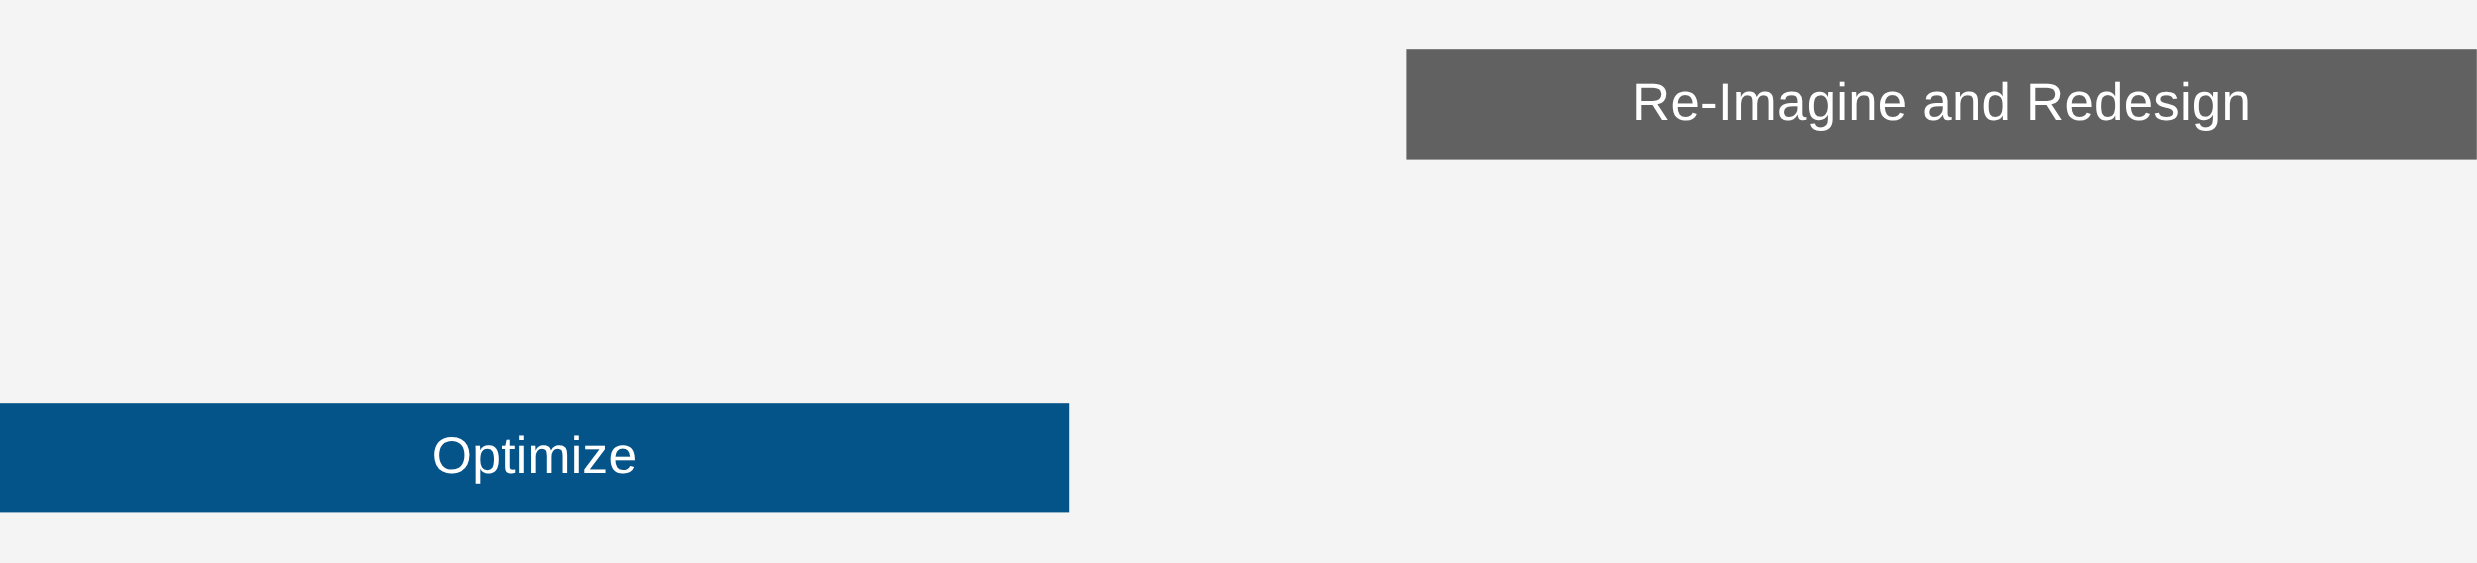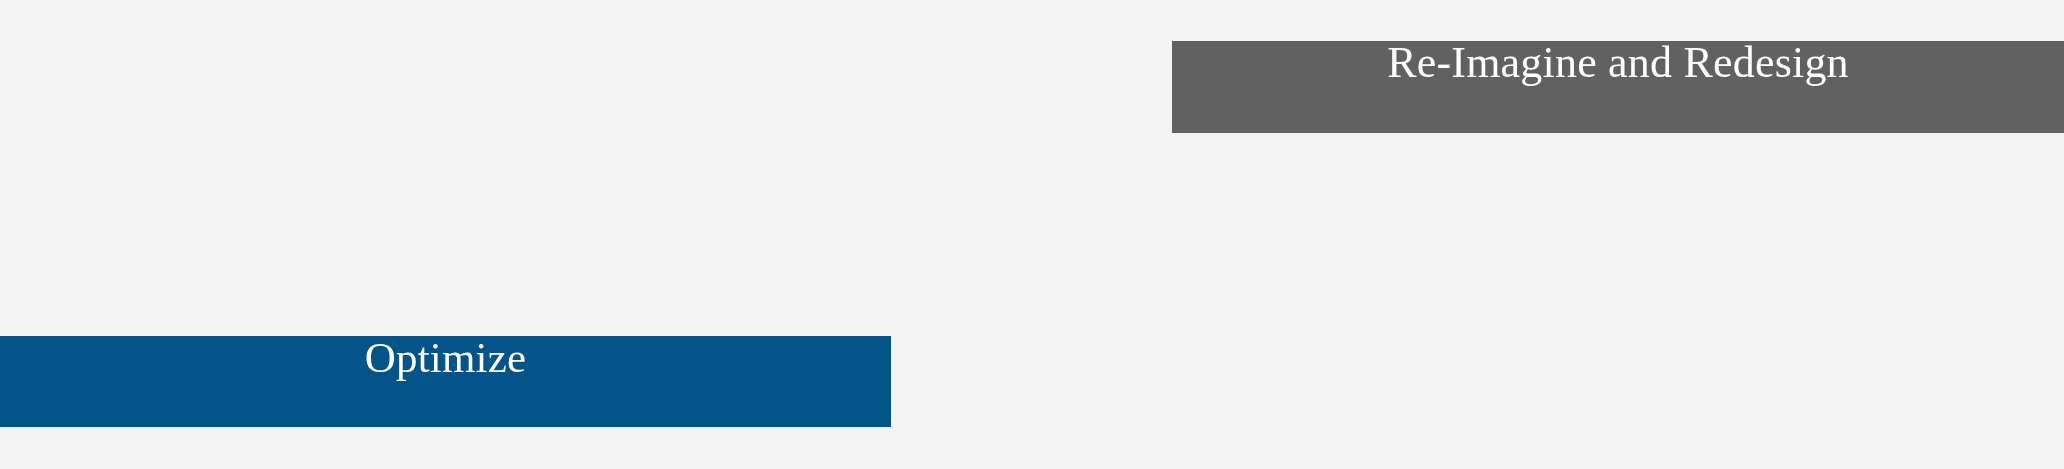--- a/index.html
+++ b/index.html
@@ -15,28 +15,28 @@
   }
   #stage {
     position: relative;
     width: 2064px;
     height: 469px;
     background: #f4f4f4;
   }
   .stage-bar {
     position: absolute;
     display: flex;
+    align-items: center;
     justify-content: center;
     box-sizing: border-box;
     color: #ffffff;
     font-weight: 400;
     letter-spacing: 0.2px;
     white-space: nowrap;
     user-select: none;
-    font-family: Liberation Serif, serif;
   }
   .stage-bar .stage-label {
     display: block;
     line-height: 1;
     padding-bottom: 2px;
   }
 
   
   #bar-reimagine {
     left: 1172px;

